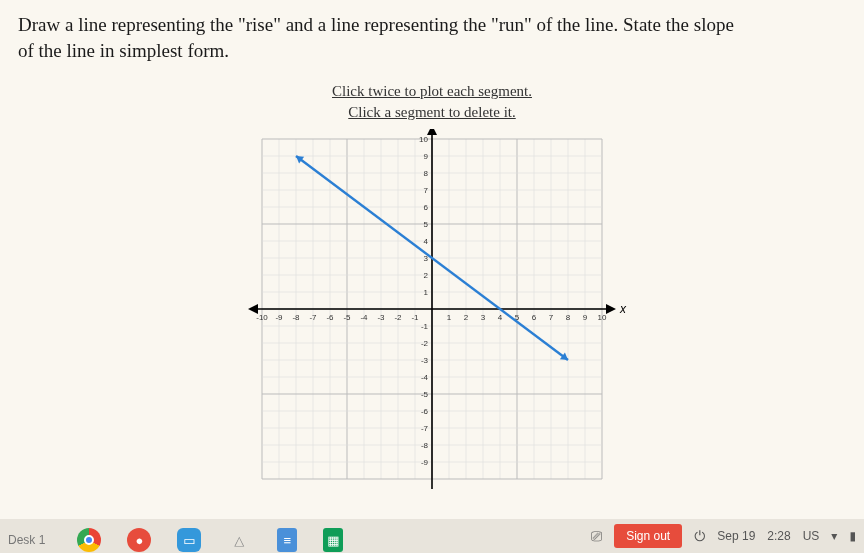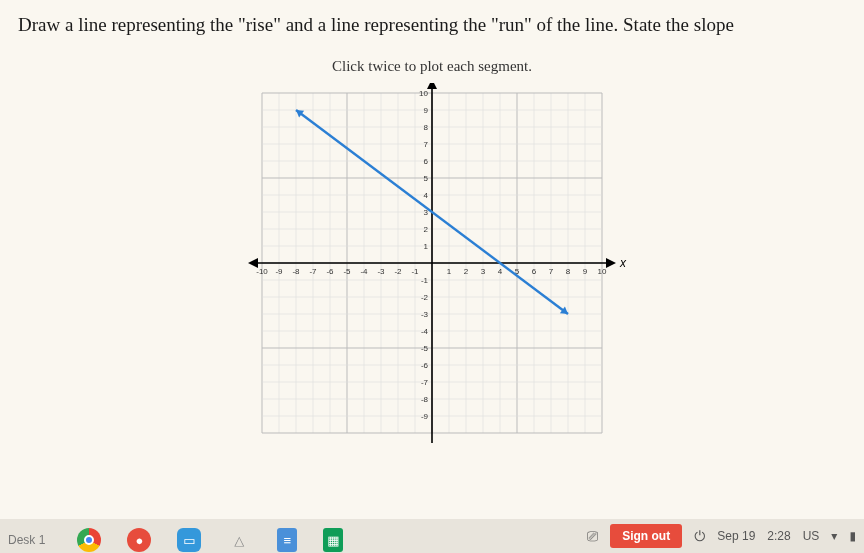--- a/index.html
+++ b/index.html
@@ -1,38 +1,40 @@
 <!DOCTYPE html>
 <html><head>
 <meta charset="utf-8">
 <style>
 * { margin: 0; padding: 0; box-sizing: border-box; }
 body { font-family: Georgia, 'Times New Roman', serif; background: #f5f1ea; width: 864px; height: 553px; overflow: hidden; position: relative; }
 .page { background: #faf7f0; padding: 12px 18px 4px 18px; height: 100%; }
 .question { font-size: 19px; line-height: 1.35; color: #1a1a1a; margin-bottom: 18px; }
-.instructions { text-align: center; font-size: 15px; color: #333; line-height: 1.4; margin-bottom: 6px; }
+.instructions { text-align: center; font-size: 15px; color: #333; line-height: 1.4; margin-bottom: 6px; text-decoration: underline; }
 .chart-wrap { display: flex; justify-content: center; }
 .taskbar { position: absolute; bottom: 0; left: 0; right: 0; height: 34px; background: #e8e4dc; display: flex; align-items: center; padding: 0 8px; font-family: Arial, sans-serif; font-size: 12px; color: #555; }
 .tb-left { display: flex; align-items: center; gap: 26px; margin-top: 8px; }
 .tb-right { margin-left: auto; display: flex; align-items: center; gap: 12px; }
 .tb-icon { width: 24px; height: 24px; border-radius: 50%; display: flex; align-items: center; justify-content: center; font-size: 13px; }
-.signout { background: #e74c3c; color: #fff; padding: 5px 12px; border-radius: 3px; font-size: 12px; font-weight: bold; }
+.signout { background: #e74c3c; color: #fff; padding: 5px 12px; border-radius: 3px; font-size: 12px; font-weight: normal; }
 .desk-label { color: #777; font-size: 12px; margin-right: 6px; }
 svg text { font-family: Arial, sans-serif; }
 </style>
 </head>
 <body>
 
 <div class="page">
   <div class="question">
     <span>Draw a line representing the "rise" and a line representing the "run" of the line. State the slope</span><br>
+    <span>of the line in simplest form.</span>
   </div>
 
   <div class="instructions">
     <span>Click twice to plot each segment.</span><br>
+    <span>Click a segment to delete it.</span>
   </div>
 
   <div class="chart-wrap">
     <svg id="coord-plane" width="420" height="360" viewBox="0 0 420 360">
         <line x1="40" y1="350" x2="40" y2="10" stroke="#bbb" stroke-width="1"></line>
         <line x1="57" y1="350" x2="57" y2="10" stroke="#ddd" stroke-width="0.6"></line>
         <line x1="74" y1="350" x2="74" y2="10" stroke="#ddd" stroke-width="0.6"></line>
         <line x1="91" y1="350" x2="91" y2="10" stroke="#ddd" stroke-width="0.6"></line>
         <line x1="108" y1="350" x2="108" y2="10" stroke="#ddd" stroke-width="0.6"></line>
         <line x1="125" y1="350" x2="125" y2="10" stroke="#bbb" stroke-width="1"></line>

